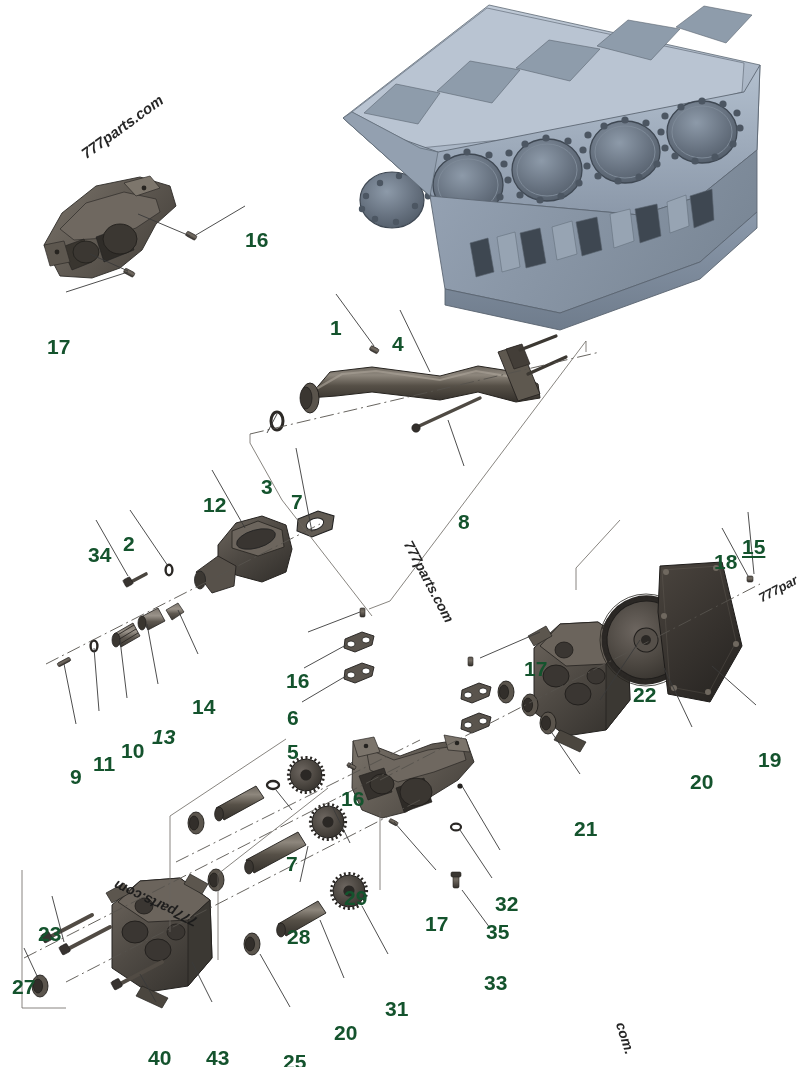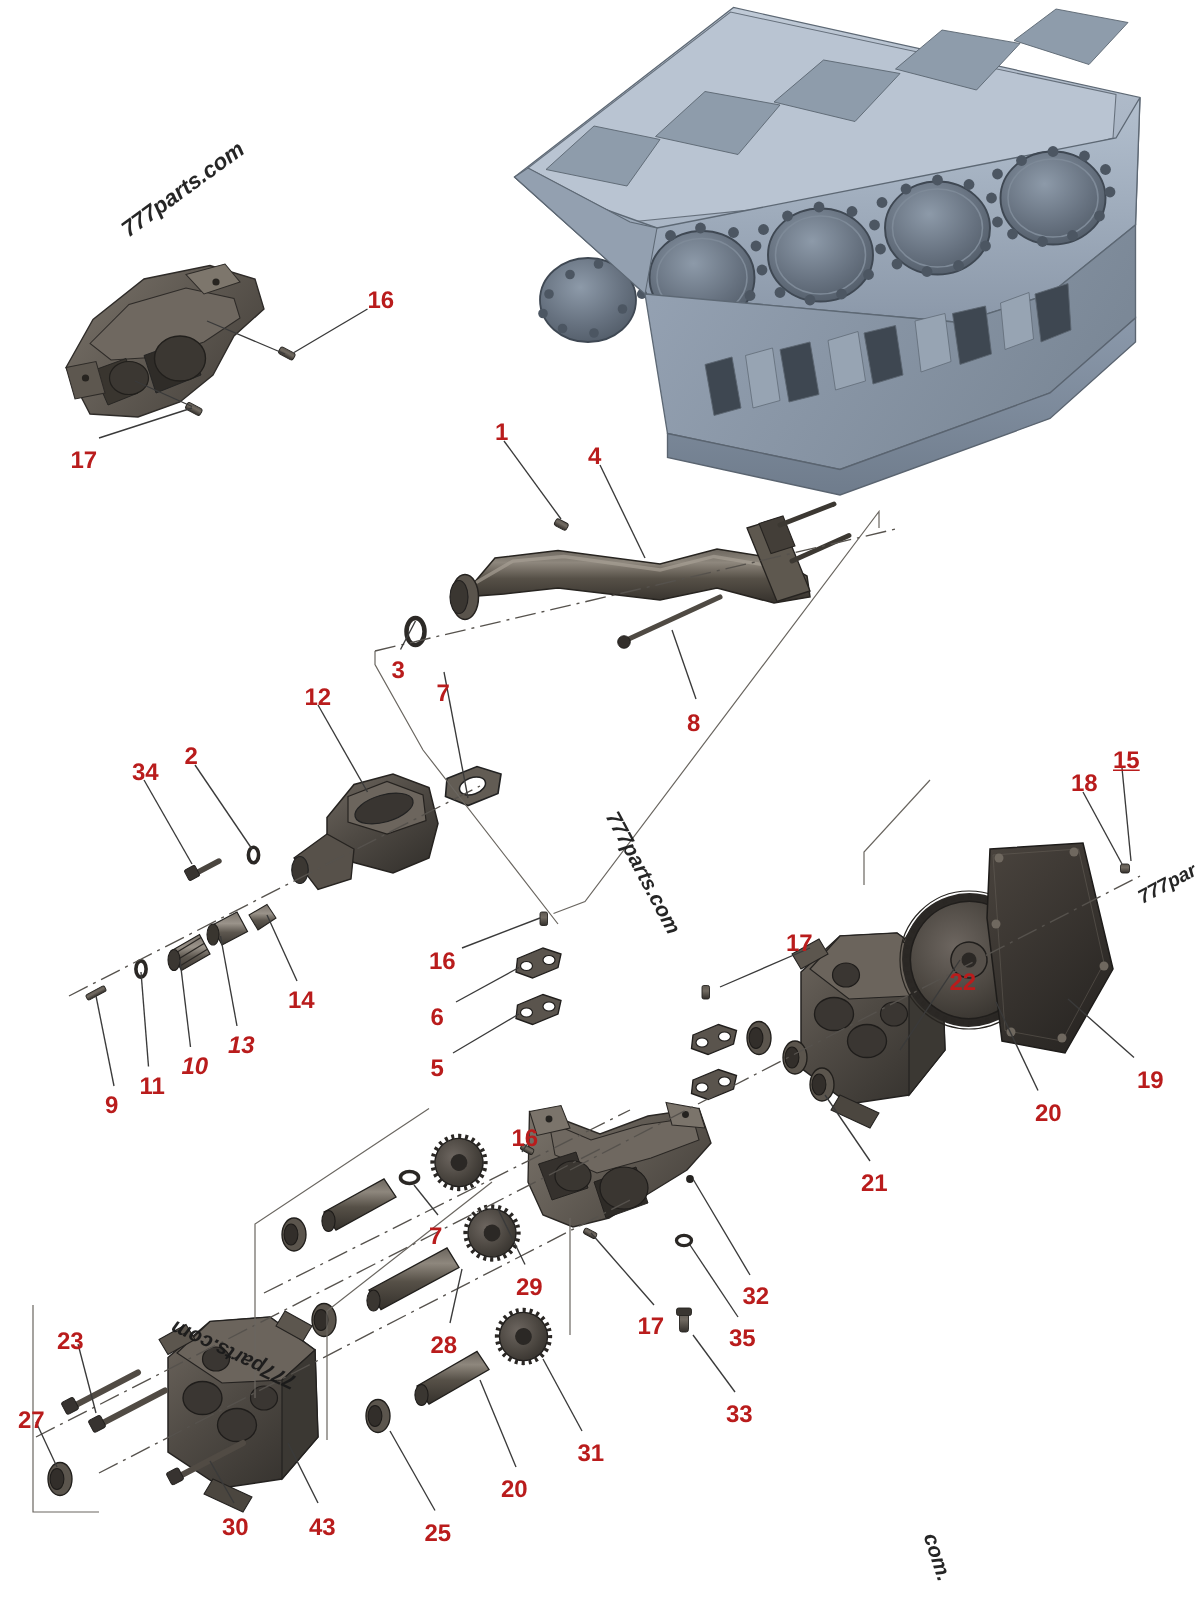--- a/index.html
+++ b/index.html
@@ -1,22 +1,22 @@
 <!DOCTYPE html>
 <html><head>
 <meta charset="utf-8">
 <title>Parts Diagram</title>
 <style>
   html,body{margin:0;padding:0;background:#ffffff;}
   body{width:800px;height:1067px;position:relative;overflow:hidden;
        font-family:"Liberation Sans","DejaVu Sans",sans-serif;}
   #stage{position:absolute;left:0;top:0;width:800px;height:1067px;background:#fff;}
   #svgroot{position:absolute;left:0;top:0;width:800px;height:1067px;}
-  .callout{position:absolute;font-weight:bold;font-size:16px;color:#b91c1c;
-           letter-spacing:0px;line-height:1;white-space:nowrap;}
+  .callout{position:absolute;font-weight:bold;font-size:21px;color:#14532d;
+           letter-spacing:0px;line-height:1;white-space:nowrap;margin-top:36px;}
   .wm{position:absolute;font-style:italic;font-weight:bold;font-size:15px;
       color:#1a1a1a;white-space:nowrap;transform-origin:0 0;opacity:.95;}
 </style>
 </head>
 <body>
 
 <div id="stage">
 
   <svg id="svgroot" viewBox="0 0 800 1067" xmlns="http://www.w3.org/2000/svg">
     <defs>
@@ -560,21 +560,21 @@
       <div class="callout" style="left: 245px; top: 193px;">16</div>
       <div class="callout" style="left: 47px; top: 300px;">17</div>
       <div class="callout" style="left: 261px; top: 440px;">3</div>
       <div class="callout" style="left: 291px; top: 455px;">7</div>
       <div class="callout" style="left: 458px; top: 475px;">8</div>
       <div class="callout" style="left: 203px; top: 458px; text-align: center;">12</div>
       <div class="callout" style="left: 88px; top: 508px;">34</div>
       <div class="callout" style="left: 123px; top: 497px;">2</div>
       <div class="callout" style="left: 192px; top: 660px;">14</div>
       <div class="callout" style="left: 152px; top: 690px; font-style: italic;">13</div>
-      <div class="callout" style="left: 121px; top: 704px; font-style: italic;">10</div>
+      <div class="callout" style="left: 121px; top: 704px;">10</div>
       <div class="callout" style="left: 93px; top: 717px;">11</div>
       <div class="callout" style="left: 70px; top: 730px;">9</div>
       <div class="callout" style="left: 286px; top: 634px;">16</div>
       <div class="callout" style="left: 287px; top: 671px;">6</div>
       <div class="callout" style="left: 287px; top: 705px;">5</div>
       <div class="callout" style="left: 742px; top: 500px; text-decoration: underline;">15</div>
       <div class="callout" style="left: 714px; top: 515px;">18</div>
       <div class="callout" style="left: 758px; top: 713px;">19</div>
       <div class="callout" style="left: 690px; top: 735px;">20</div>
       <div class="callout" style="left: 524px; top: 622px;">17</div>
@@ -582,21 +582,21 @@
       <div class="callout" style="left: 574px; top: 782px;">21</div>
       <div class="callout" style="left: 341px; top: 752px;">16</div>
       <div class="callout" style="left: 286px; top: 817px;">7</div>
       <div class="callout" style="left: 344px; top: 851px;">29</div>
       <div class="callout" style="left: 287px; top: 890px;">28</div>
       <div class="callout" style="left: 385px; top: 962px;">31</div>
       <div class="callout" style="left: 334px; top: 986px;">20</div>
       <div class="callout" style="left: 283px; top: 1015px;">25</div>
       <div class="callout" style="left: 38px; top: 887px;">23</div>
       <div class="callout" style="left: 12px; top: 940px;">27</div>
-      <div class="callout" style="left: 148px; top: 1011px;">30</div>
+      <div class="callout" style="left: 148px; top: 1011px;">40</div>
       <div class="callout" style="left: 206px; top: 1011px;">43</div>
       <div class="callout" style="left: 425px; top: 877px;">17</div>
       <div class="callout" style="left: 495px; top: 857px;">32</div>
       <div class="callout" style="left: 486px; top: 885px;">35</div>
       <div class="callout" style="left: 484px; top: 936px;">33</div>
     </div>
 
 </div>
 
 </body></html>

